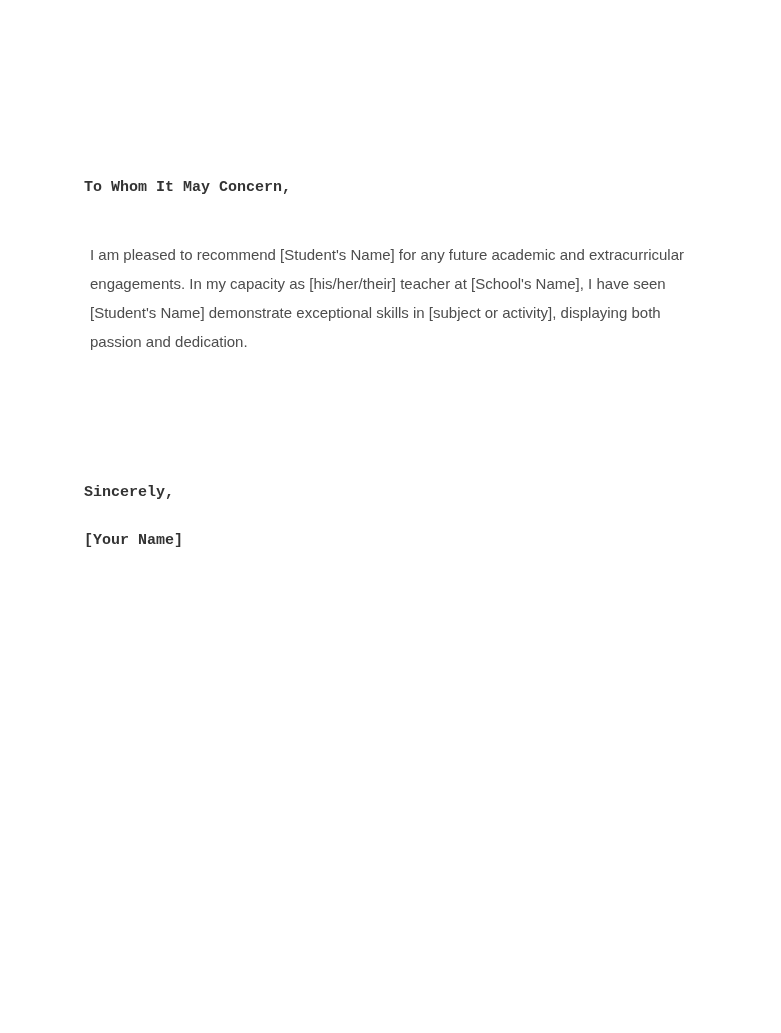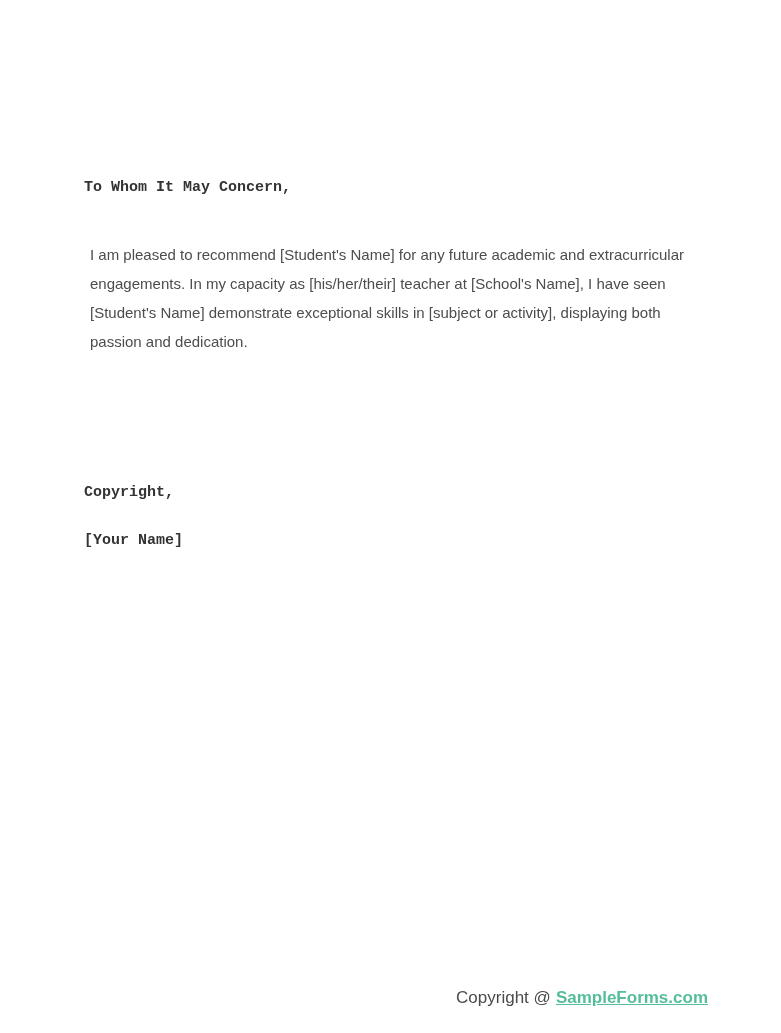--- a/index.html
+++ b/index.html
@@ -76,21 +76,18 @@
 <body>
 
 <div class="page">
 
 
   <div class="salutation">To Whom It May Concern,</div>
 
   <p class="para para-1">I am pleased to recommend [Student's Name] for any future academic and extracurricular engagements. In my capacity as [his/her/their] teacher at [School's Name], I have seen [Student's Name] demonstrate exceptional skills in [subject or activity], displaying both passion and dedication.</p>
 
 
-  <div class="closing">Copyright,</div>
+  <div class="closing">Sincerely,</div>
 
   <div class="signature">[Your Name]</div>
 
-  <div class="footer">
-    <span class="prefix">Copyright @</span><a class="site-link">SampleForms.com</a>
-  </div>
 
 </div>
 
 </body></html>

